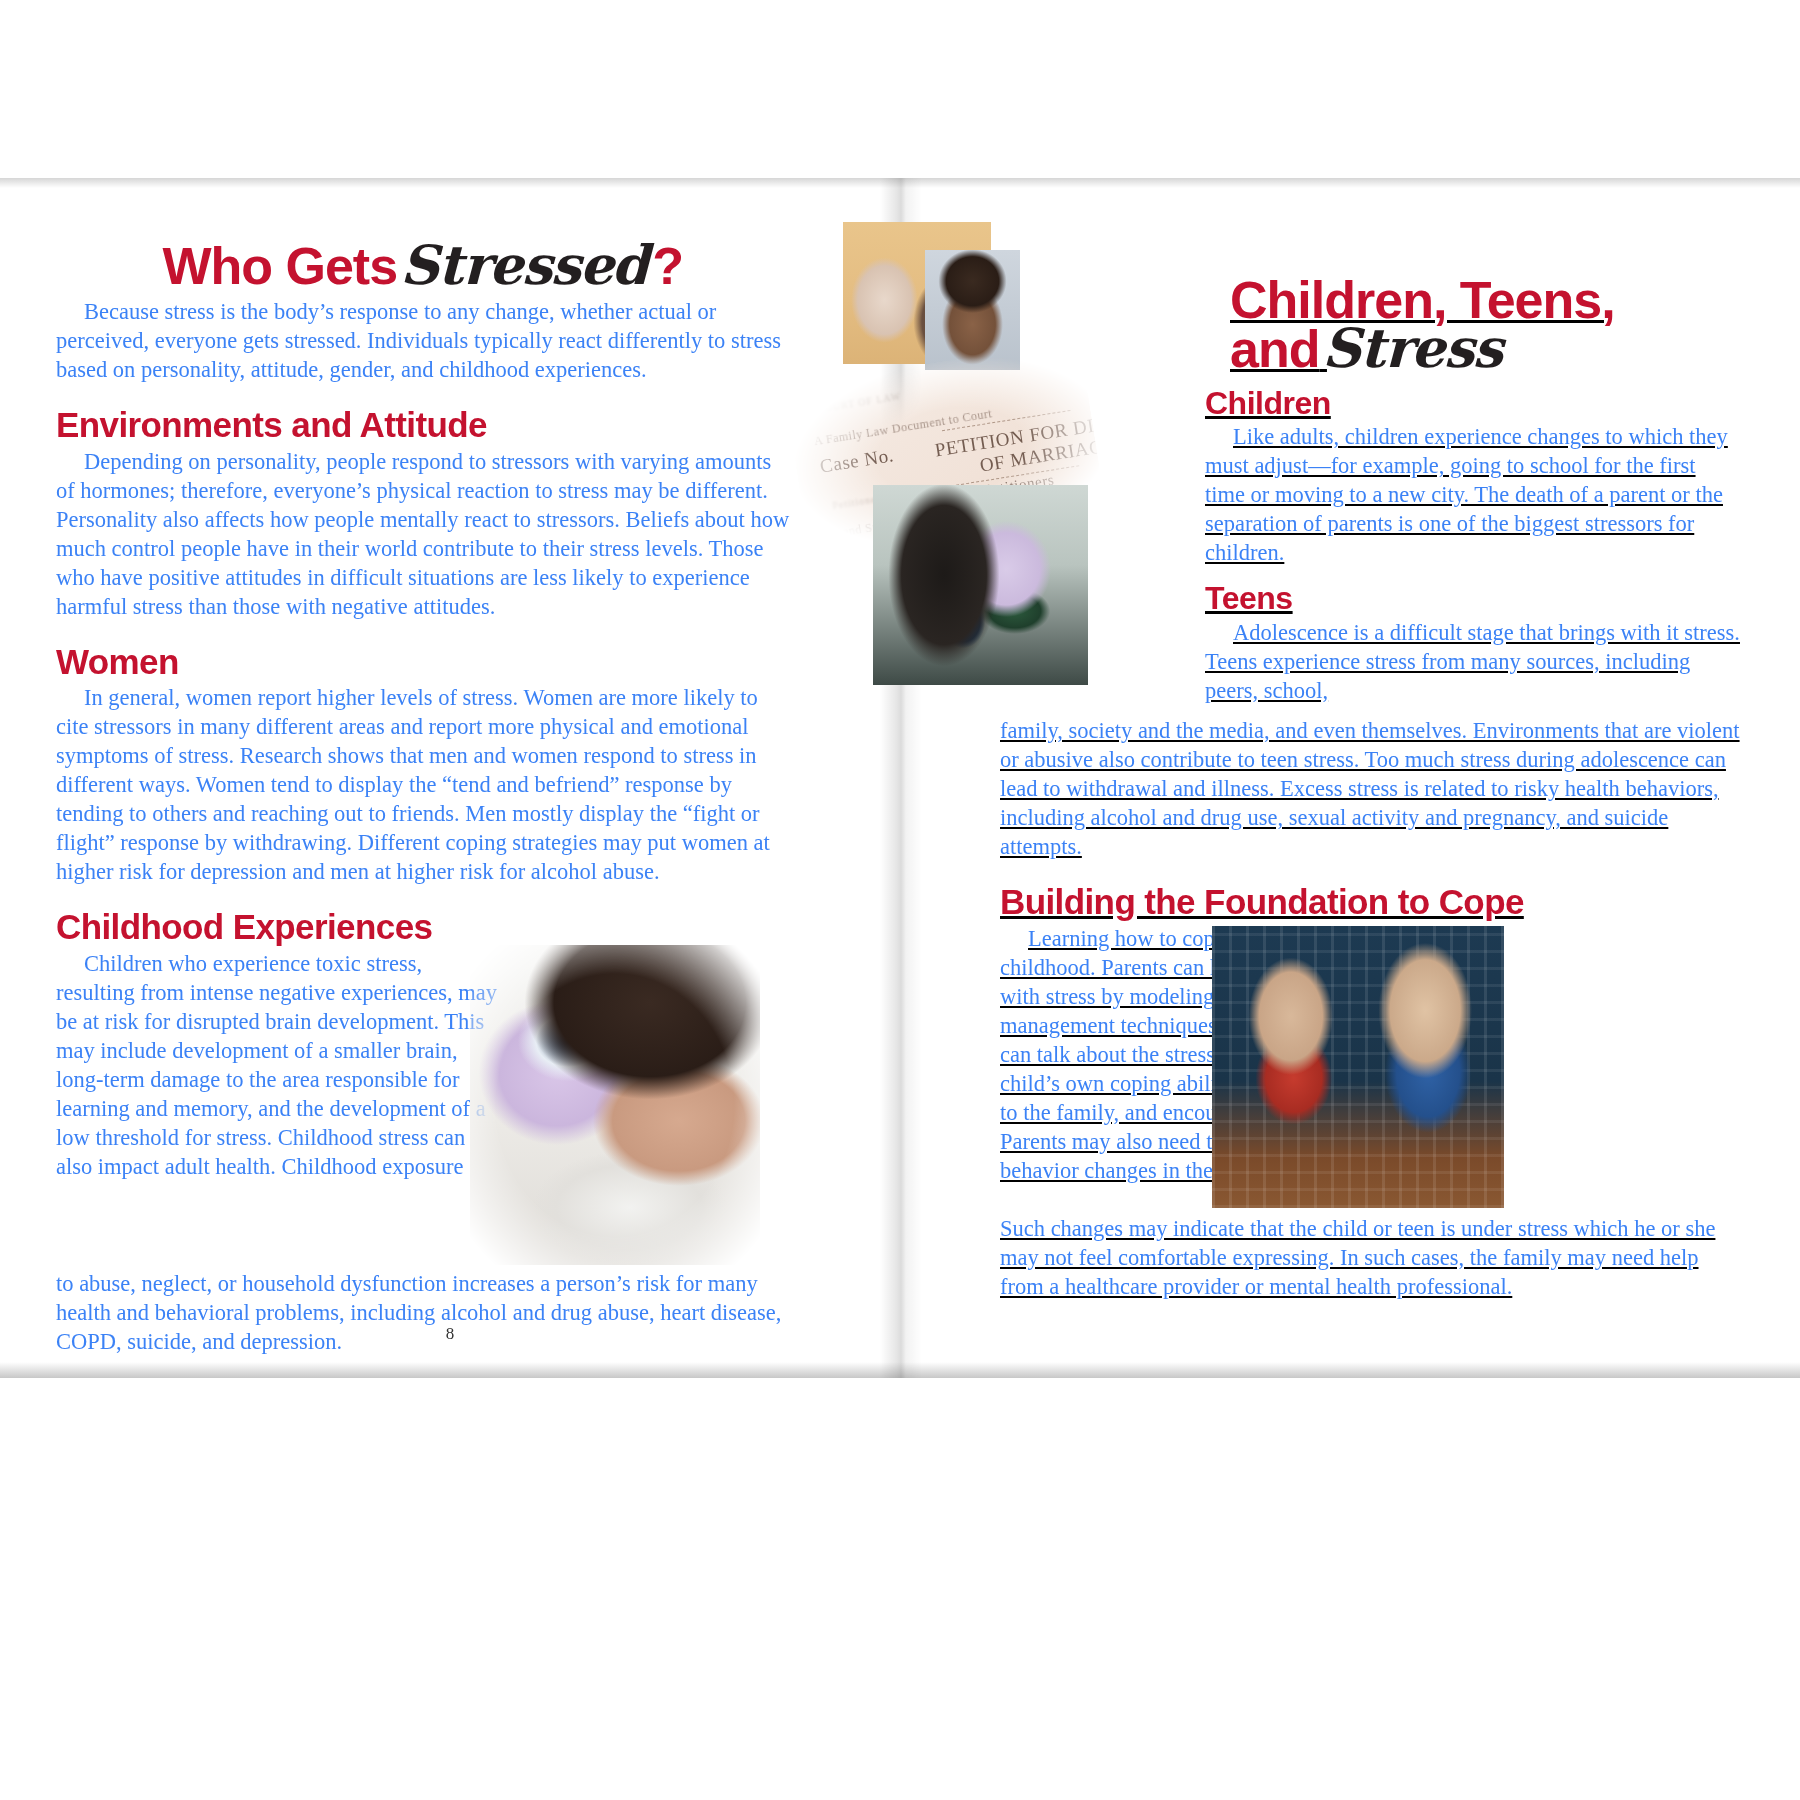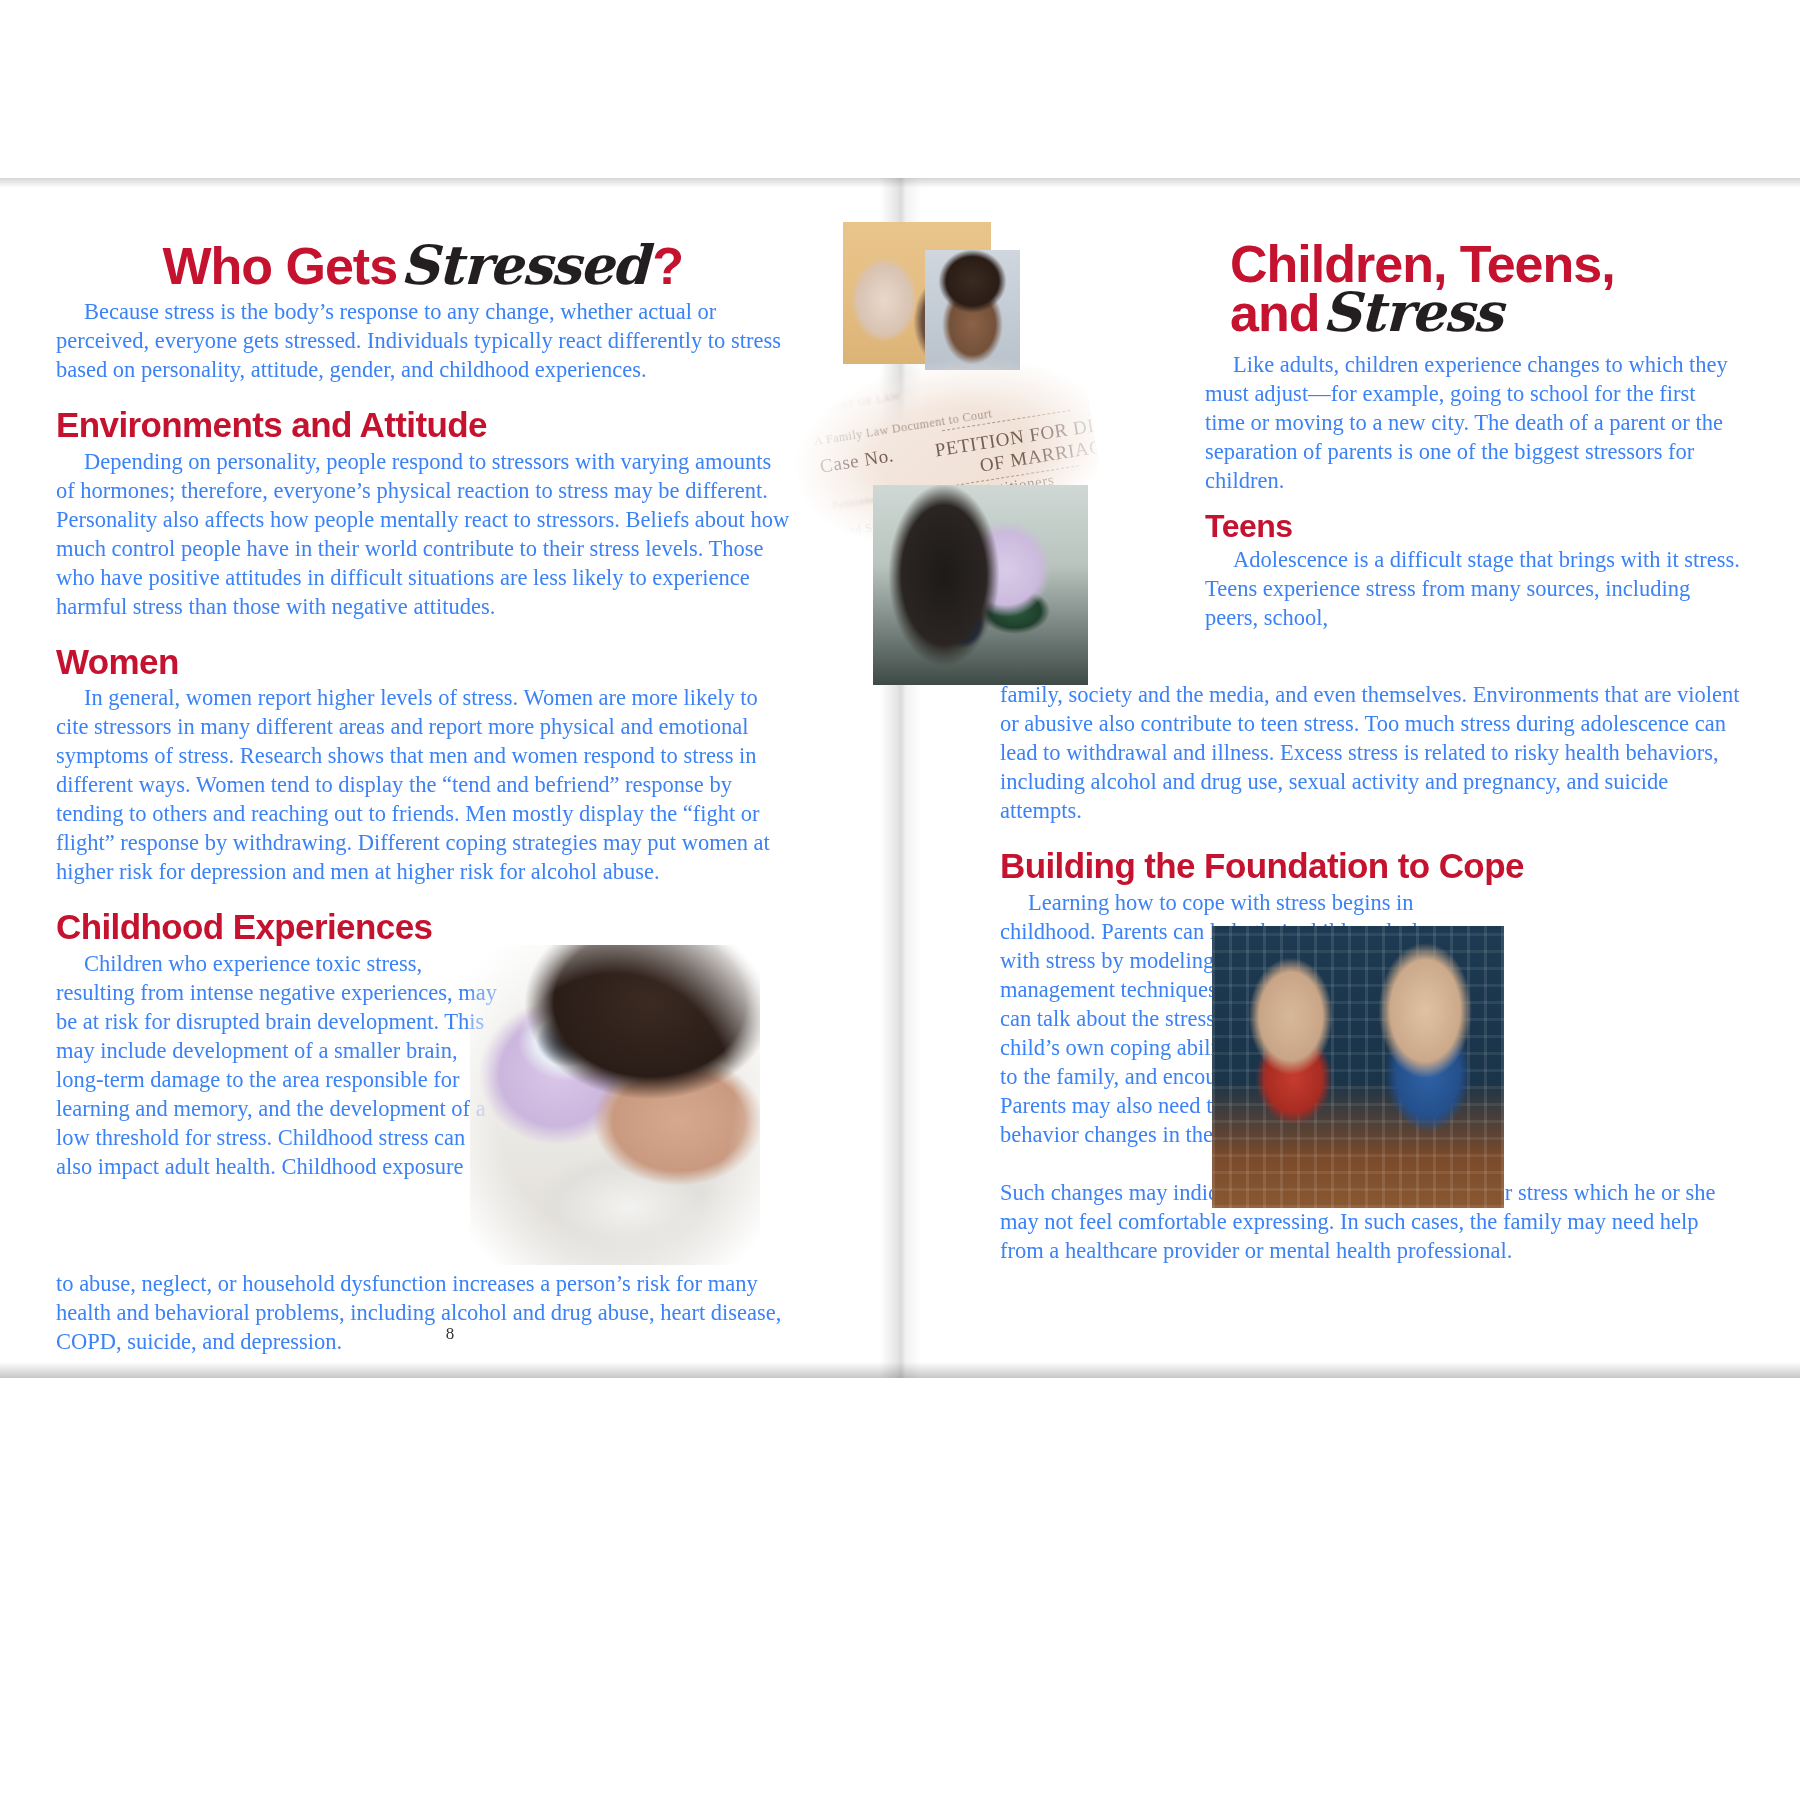--- a/index.html
+++ b/index.html
@@ -46,21 +46,21 @@
   }
 
   .page {
     position: absolute;
     top: 0;
     width: 900px;
     height: 1200px;
     box-sizing: border-box;
   }
   .page-left  { left: 0; padding: 60px 110px 40px 56px; }
-  .page-right { left: 900px; padding: 60px 60px 40px 100px; }
+  .page-right { left: 900px; padding: 96px 60px 40px 100px; text-decoration: underline; }
 
   
   .gutter {
     position: absolute;
     left: 880px;
     top: 0;
     width: 42px;
     height: 1200px;
     background: linear-gradient(to right,
       rgba(0,0,0,0.00) 0%,
@@ -310,20 +310,21 @@
           <span class="title-red">Children, Teens,</span>
         </h1>
         <h1 class="title-line" style="margin-top:-6px;">
           <span class="title-red">and</span>
           <span class="title-brush">Stress</span>
         </h1>
       </div>
 
       <div class="clearfix">
         <div class="wrap-left"></div>
+        <h3 class="sub-head" style="margin-top:8px;">Children</h3>
         <p class="body">Like adults, children experience changes to which they must adjust—for example, going to school for the first time or moving to a new city. The death of a parent or the separation of parents is one of the biggest stressors for children.</p>
 
         <h3 class="sub-head">Teens</h3>
         <p class="body">Adolescence is a difficult stage that brings with it stress. Teens experience stress from many sources, including peers, school,</p>
       </div>
       <p class="body cont">family, society and the media, and even themselves. Environments that are violent or abusive also contribute to teen stress. Too much stress during adolescence can lead to withdrawal and illness. Excess stress is related to risky health behaviors, including alcohol and drug use, sexual activity and pregnancy, and suicide attempts.</p>
 
       <h2 class="section-head">Building the Foundation to Cope</h2>
       <div class="clearfix">
         <div class="wrap-right-sm"></div>

